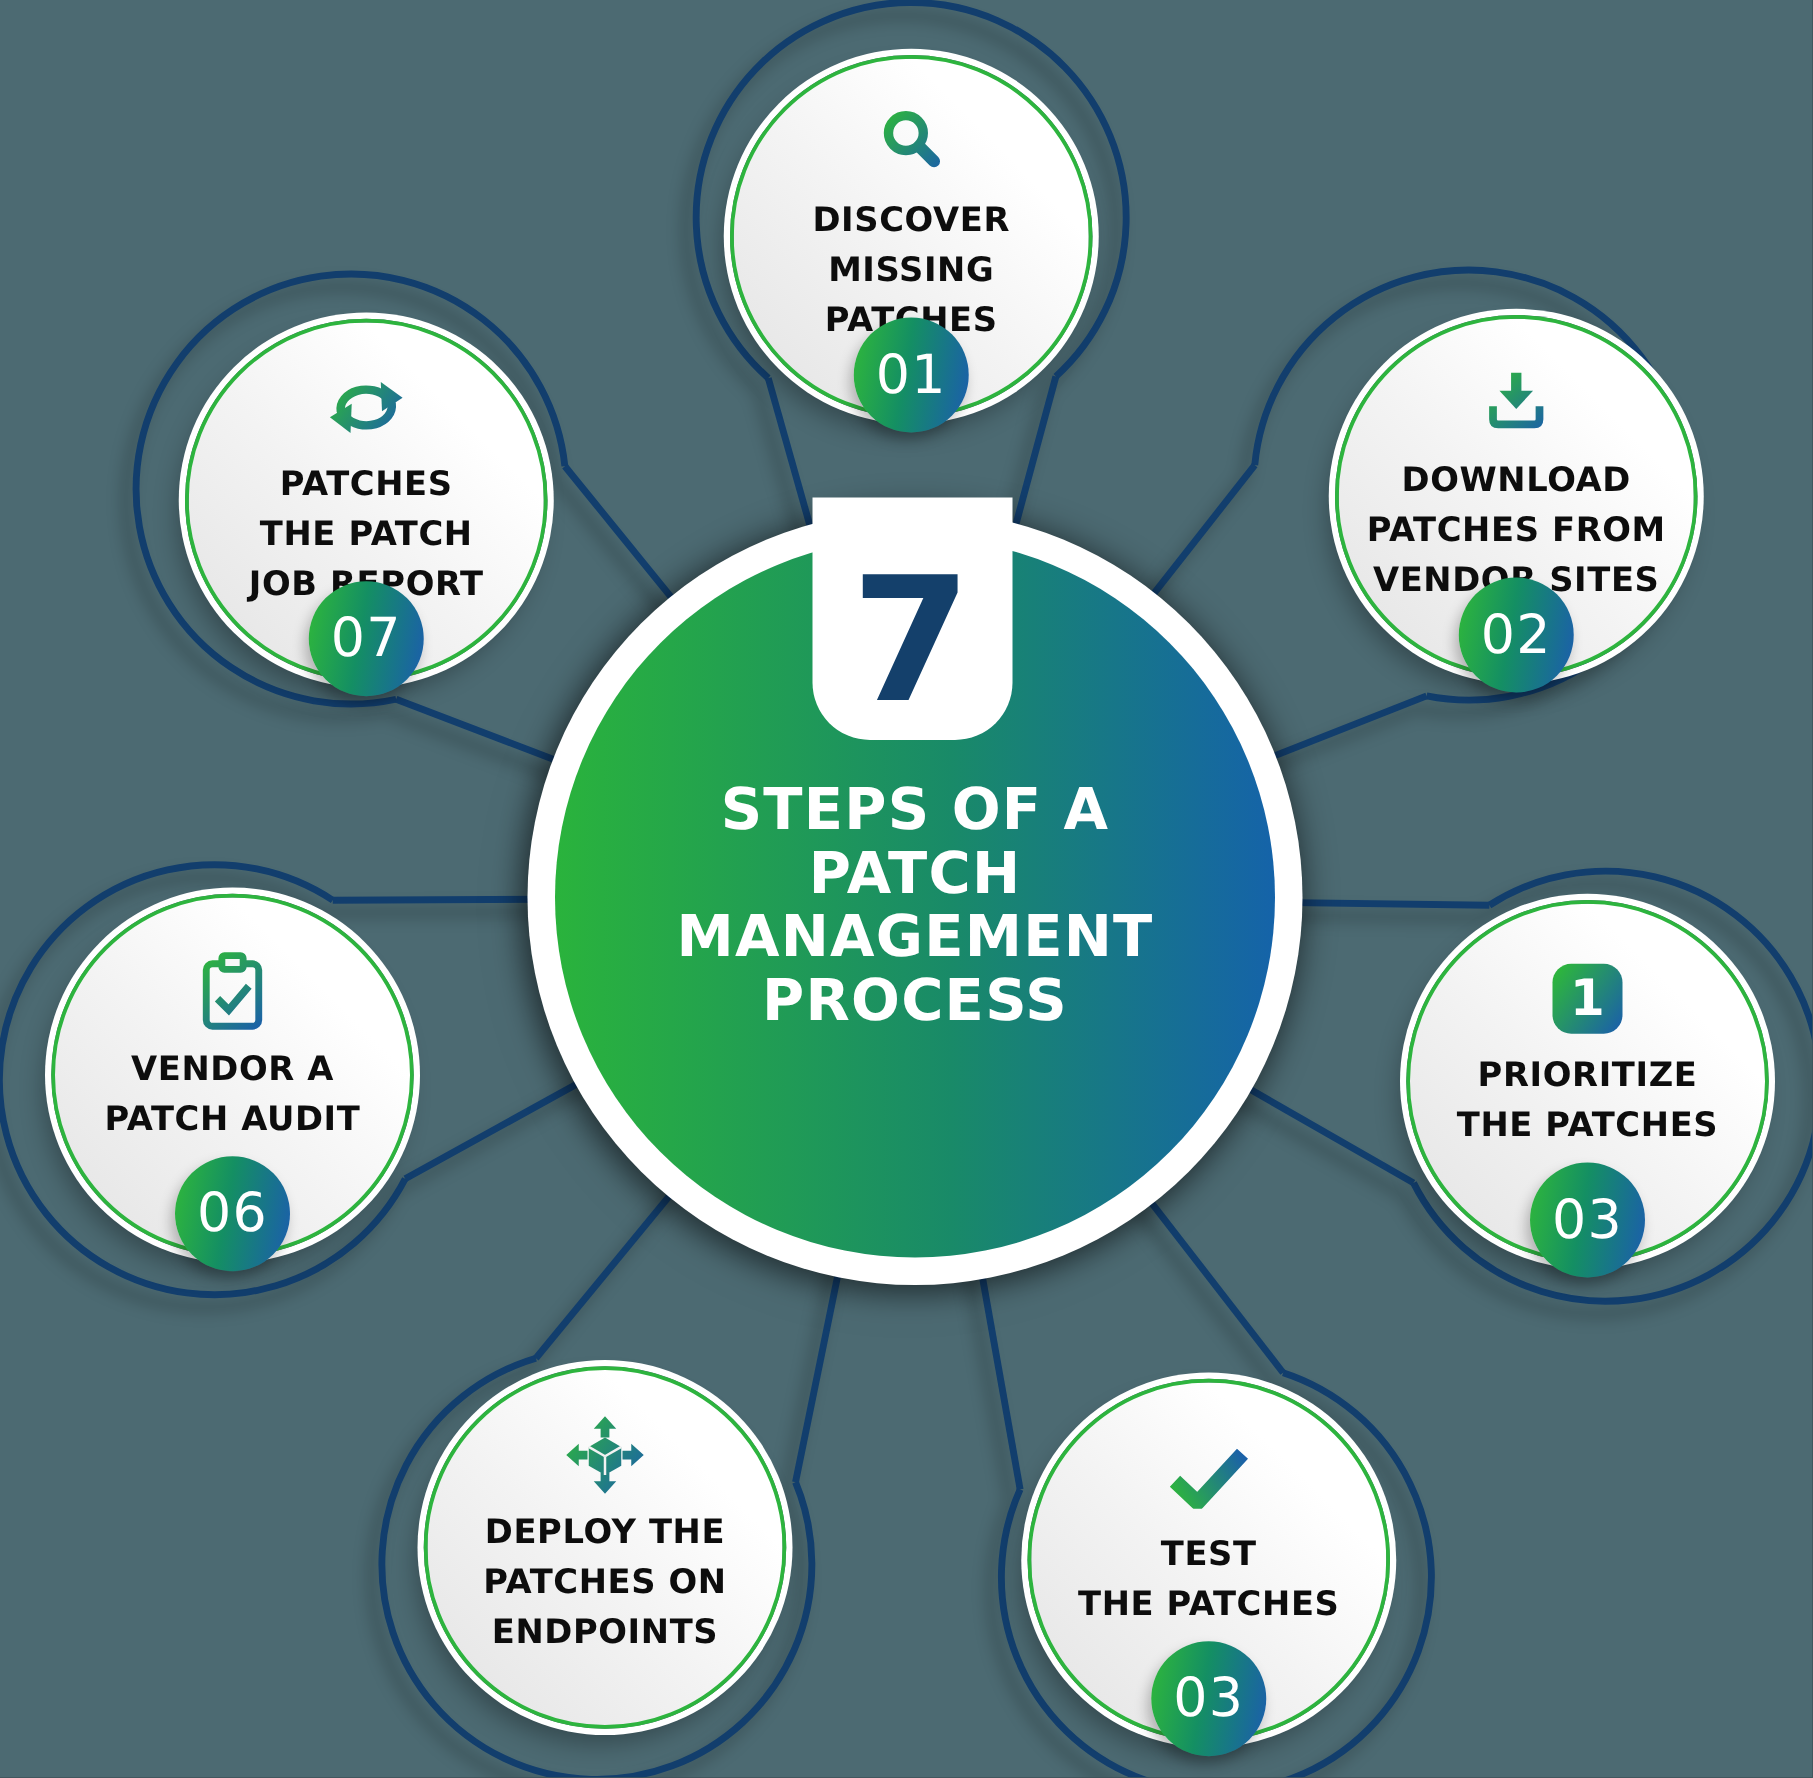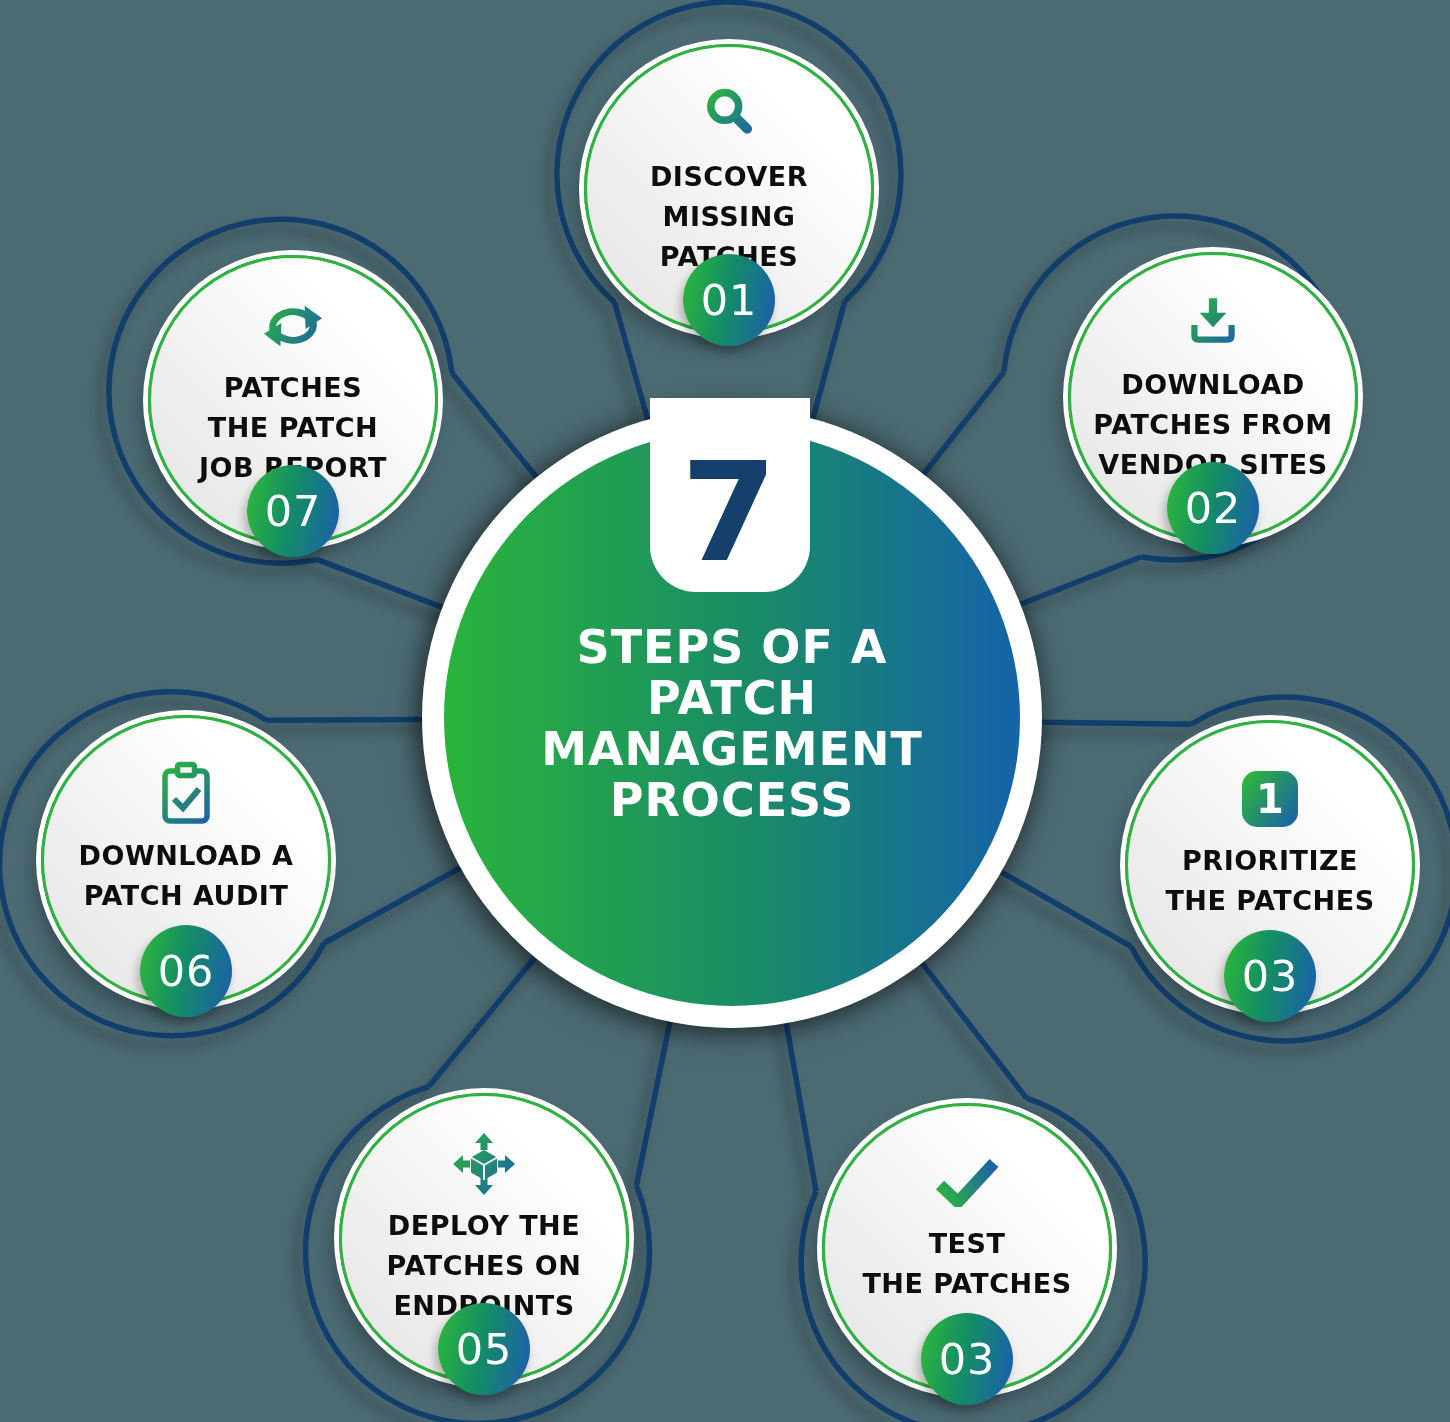--- a/index.html
+++ b/index.html
@@ -184,38 +184,37 @@
         <g stroke="#f2f2f2" stroke-width="2">
           <line x1="32" y1="33" x2="32" y2="48"></line>
           <line x1="19" y1="25.5" x2="32" y2="33"></line>
           <line x1="45" y1="25.5" x2="32" y2="33"></line>
         </g>
       </svg>
     </div>
     <div class="sat-label">DEPLOY THE
 PATCHES ON
 ENDPOINTS</div>
-    <div class="sat-badge">05</div>
   </div>
 
   <div class="sat two" style="left:41px;top:715px;">
     <div class="sat-icon">
       <svg width="58" height="66" viewBox="0 0 56 66">
         <defs>
             <linearGradient id="g6" gradientUnits="userSpaceOnUse" x1="6" y1="6" x2="50" y2="60">
           <stop offset="0" stop-color="#2db43e"></stop>
               <stop offset="1" stop-color="#1b61a8"></stop>
             </linearGradient>
           </defs>
         <rect x="7" y="10" width="42" height="50" rx="5" fill="none" stroke="url(#g6)" stroke-width="5.5"></rect>
         <rect x="19.5" y="3.5" width="17" height="11" rx="2" fill="#f7f7f7" stroke="url(#g6)" stroke-width="5.5"></rect>
         <path d="M16,38 l9,9 l16,-19" fill="none" stroke="url(#g6)" stroke-width="6"></path>
       </svg>
     </div>
-    <div class="sat-label">DOWNLOAD A
+    <div class="sat-label">VENDOR A
 PATCH AUDIT</div>
     <div class="sat-badge">06</div>
   </div>
 
   <div class="sat" style="left:148px;top:255px;">
     <div class="sat-icon">
       <svg width="62" height="54" viewBox="0 0 64 54">
         <defs>
             <linearGradient id="g7" gradientUnits="userSpaceOnUse" x1="4" y1="8" x2="60" y2="46">
           <stop offset="0" stop-color="#2db43e"></stop>

